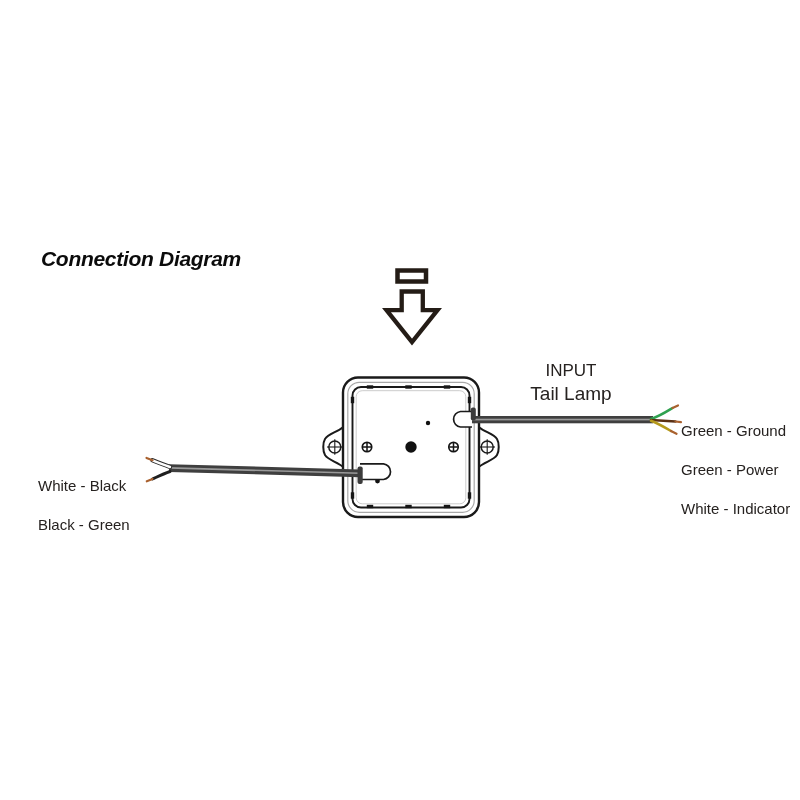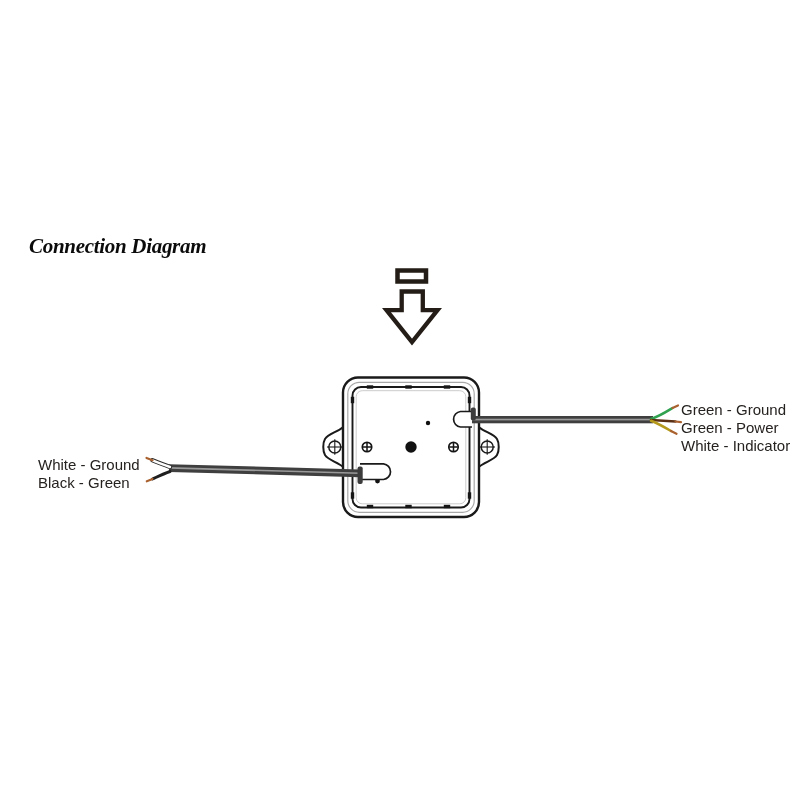--- a/index.html
+++ b/index.html
@@ -1,27 +1,27 @@
 <!DOCTYPE html>
 <html><head>
 <meta charset="utf-8">
 <style>
   html,body{margin:0;padding:0;background:#ffffff;}
   .canvas{position:relative;width:800px;height:800px;background:#ffffff;overflow:hidden;
           font-family:"Liberation Sans", sans-serif;}
-  .title{position:absolute;left:29px;top:234px;margin:0;
-         font-family:Liberation Serif, serif;
+  .title{position:absolute;left:29px;top:234px;margin:12px;
+         font-family:Liberation Sans, sans-serif;
          font-style:italic;font-weight:bold;font-size:21px;line-height:25px;
          color:#0b0b0b;letter-spacing:-0.3px;white-space:nowrap;}
   .label{position:absolute;color:#262220;white-space:nowrap;}
   .port-label{width:200px;text-align:center;}
   .port-label .l1{display:block;font-size:17px;line-height:23px;}
   .port-label .l2{display:block;font-size:19px;line-height:24px;}
   .wire-label{font-size:15px;}
-  .wire-label span{display:block;}
+  .wire-label span{display:block;margin-top:21px;}
   .wire-label.left span{line-height:17.5px;}
   .wire-label.right span{line-height:18px;}
   svg{position:absolute;left:0;top:0;}
 </style>
 </head>
 <body>
 
 <div class="canvas">
 
   <h1 class="title">Connection Diagram</h1>
@@ -110,24 +110,26 @@
 
     <g fill="#ffffff" stroke-width="1.7" stroke="#1a1a1a">
       <path d="M472 411.5 H460.5 A7.8 7.8 0 0 0 460.5 427 H472"></path>
       <path d="M360 463.8 H383.5 A7.9 7.9 0 0 1 383.5 479.5 H360"></path>
     </g>
     <rect x="470.8" y="407.5" width="5" height="13" rx="2" fill="#3c3c3c"></rect>
     <rect x="357.5" y="466.5" width="5.2" height="17.5" rx="2" fill="#3c3c3c"></rect>
   </svg>
 
   <div class="label port-label" style="left:471px;top:359px;">
+    <span class="l1">INPUT</span>
+    <span class="l2">Tail Lamp</span>
   </div>
 
   <div class="label wire-label left" style="left:38px;top:456px;">
-    <span>White - Ground</span>
+    <span>White - Black</span>
     <span>Black - Green</span>
   </div>
   <div class="label wire-label right" style="left:681px;top:401px;">
     <span>Green - Ground</span>
     <span>Green - Power</span>
     <span>White - Indicator</span>
   </div>
 
 </div>
 

